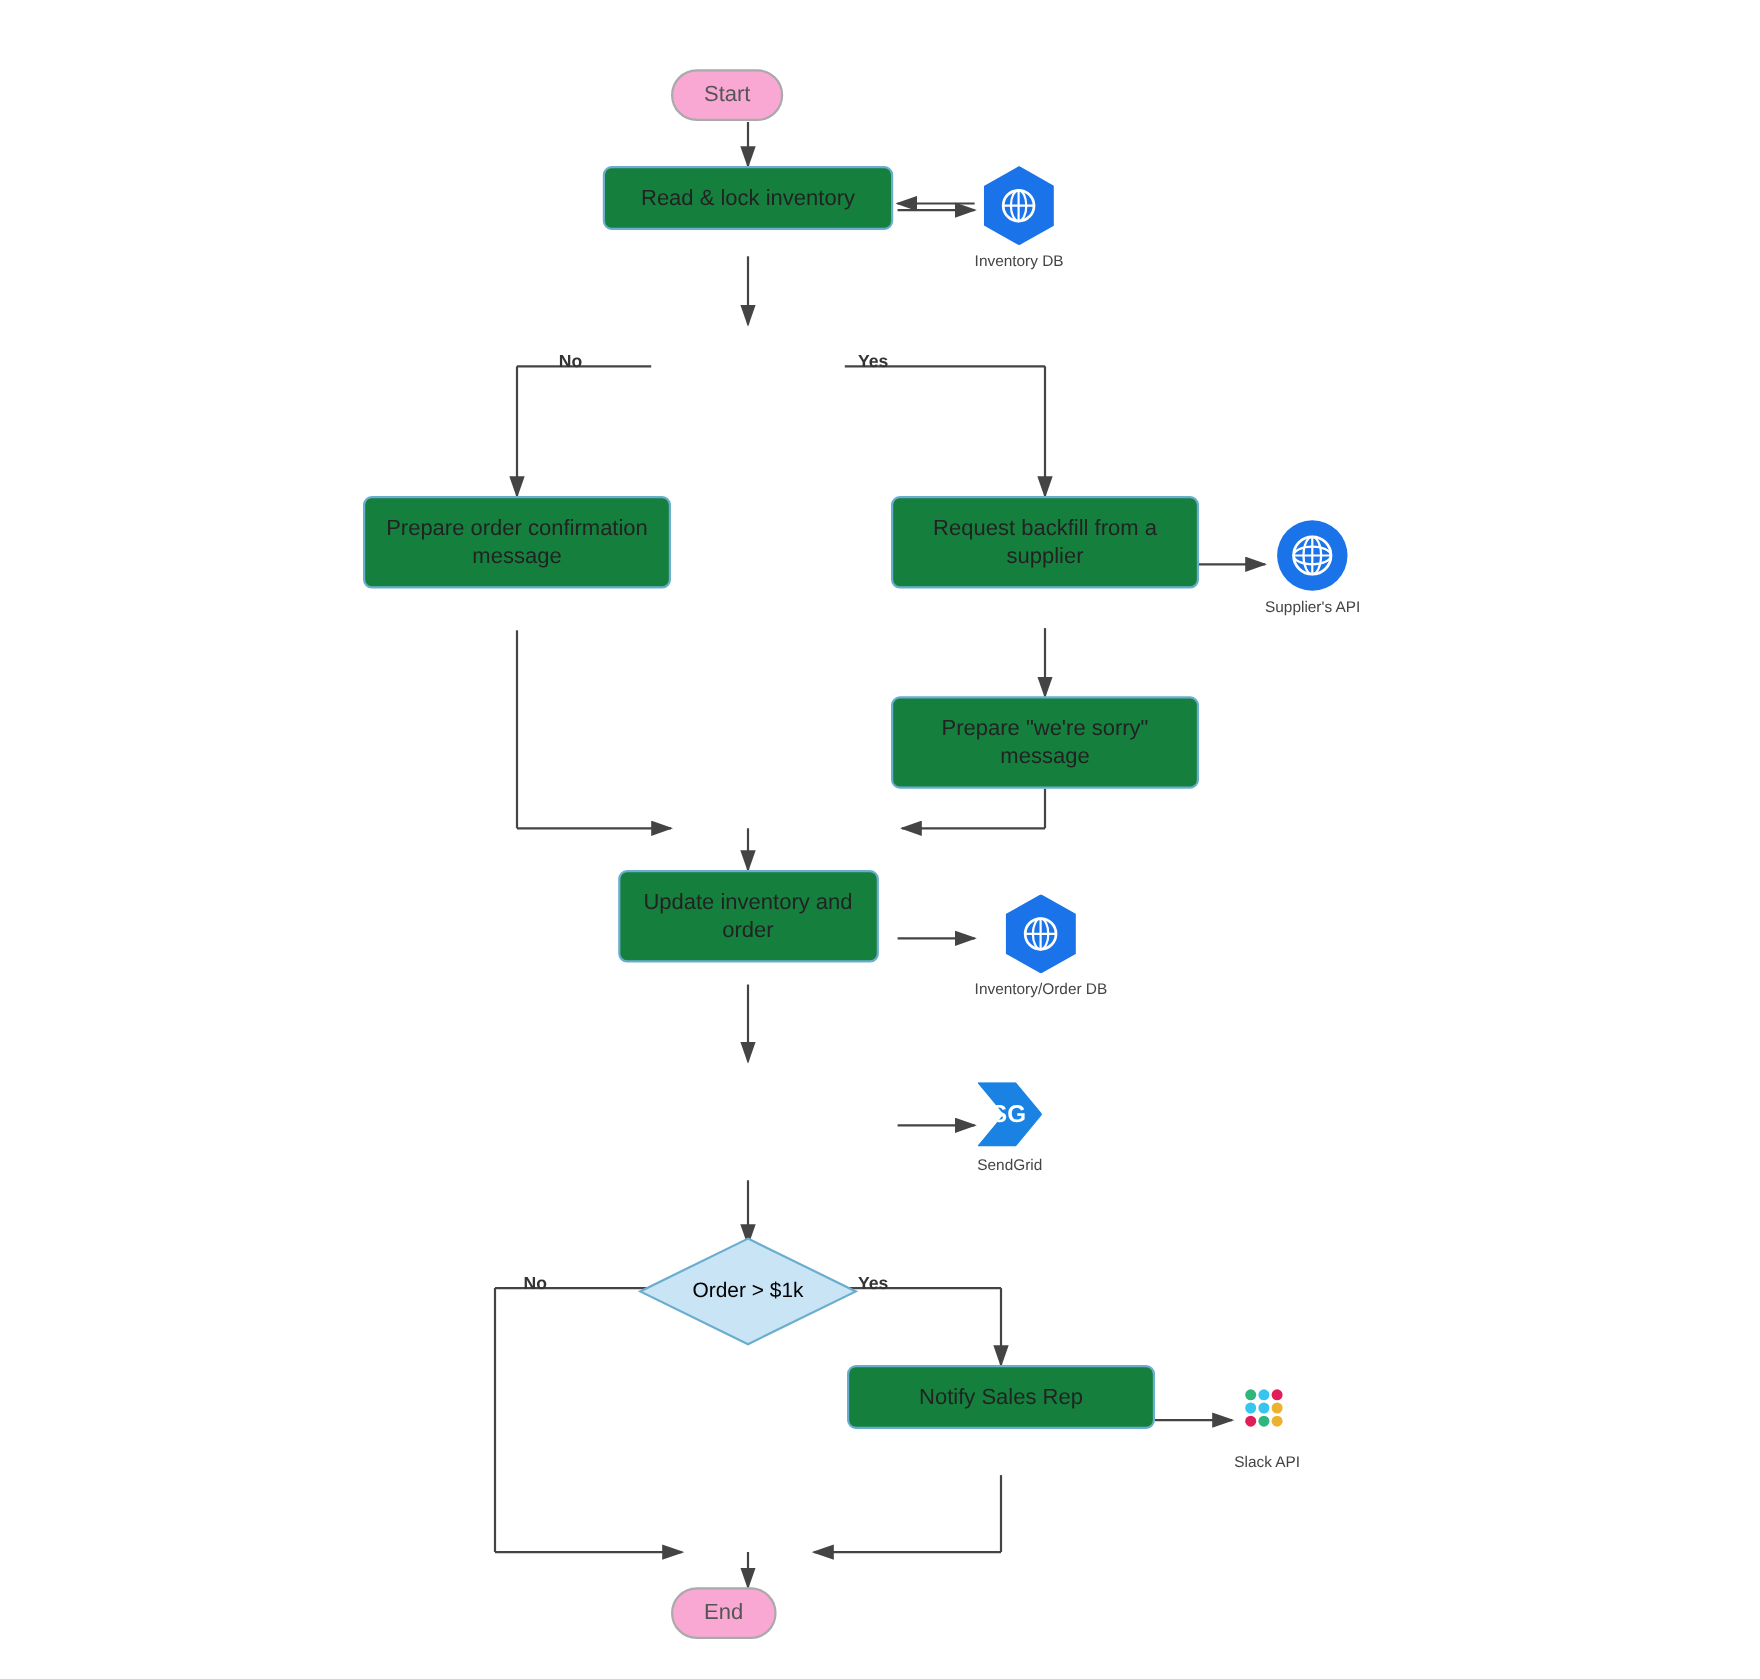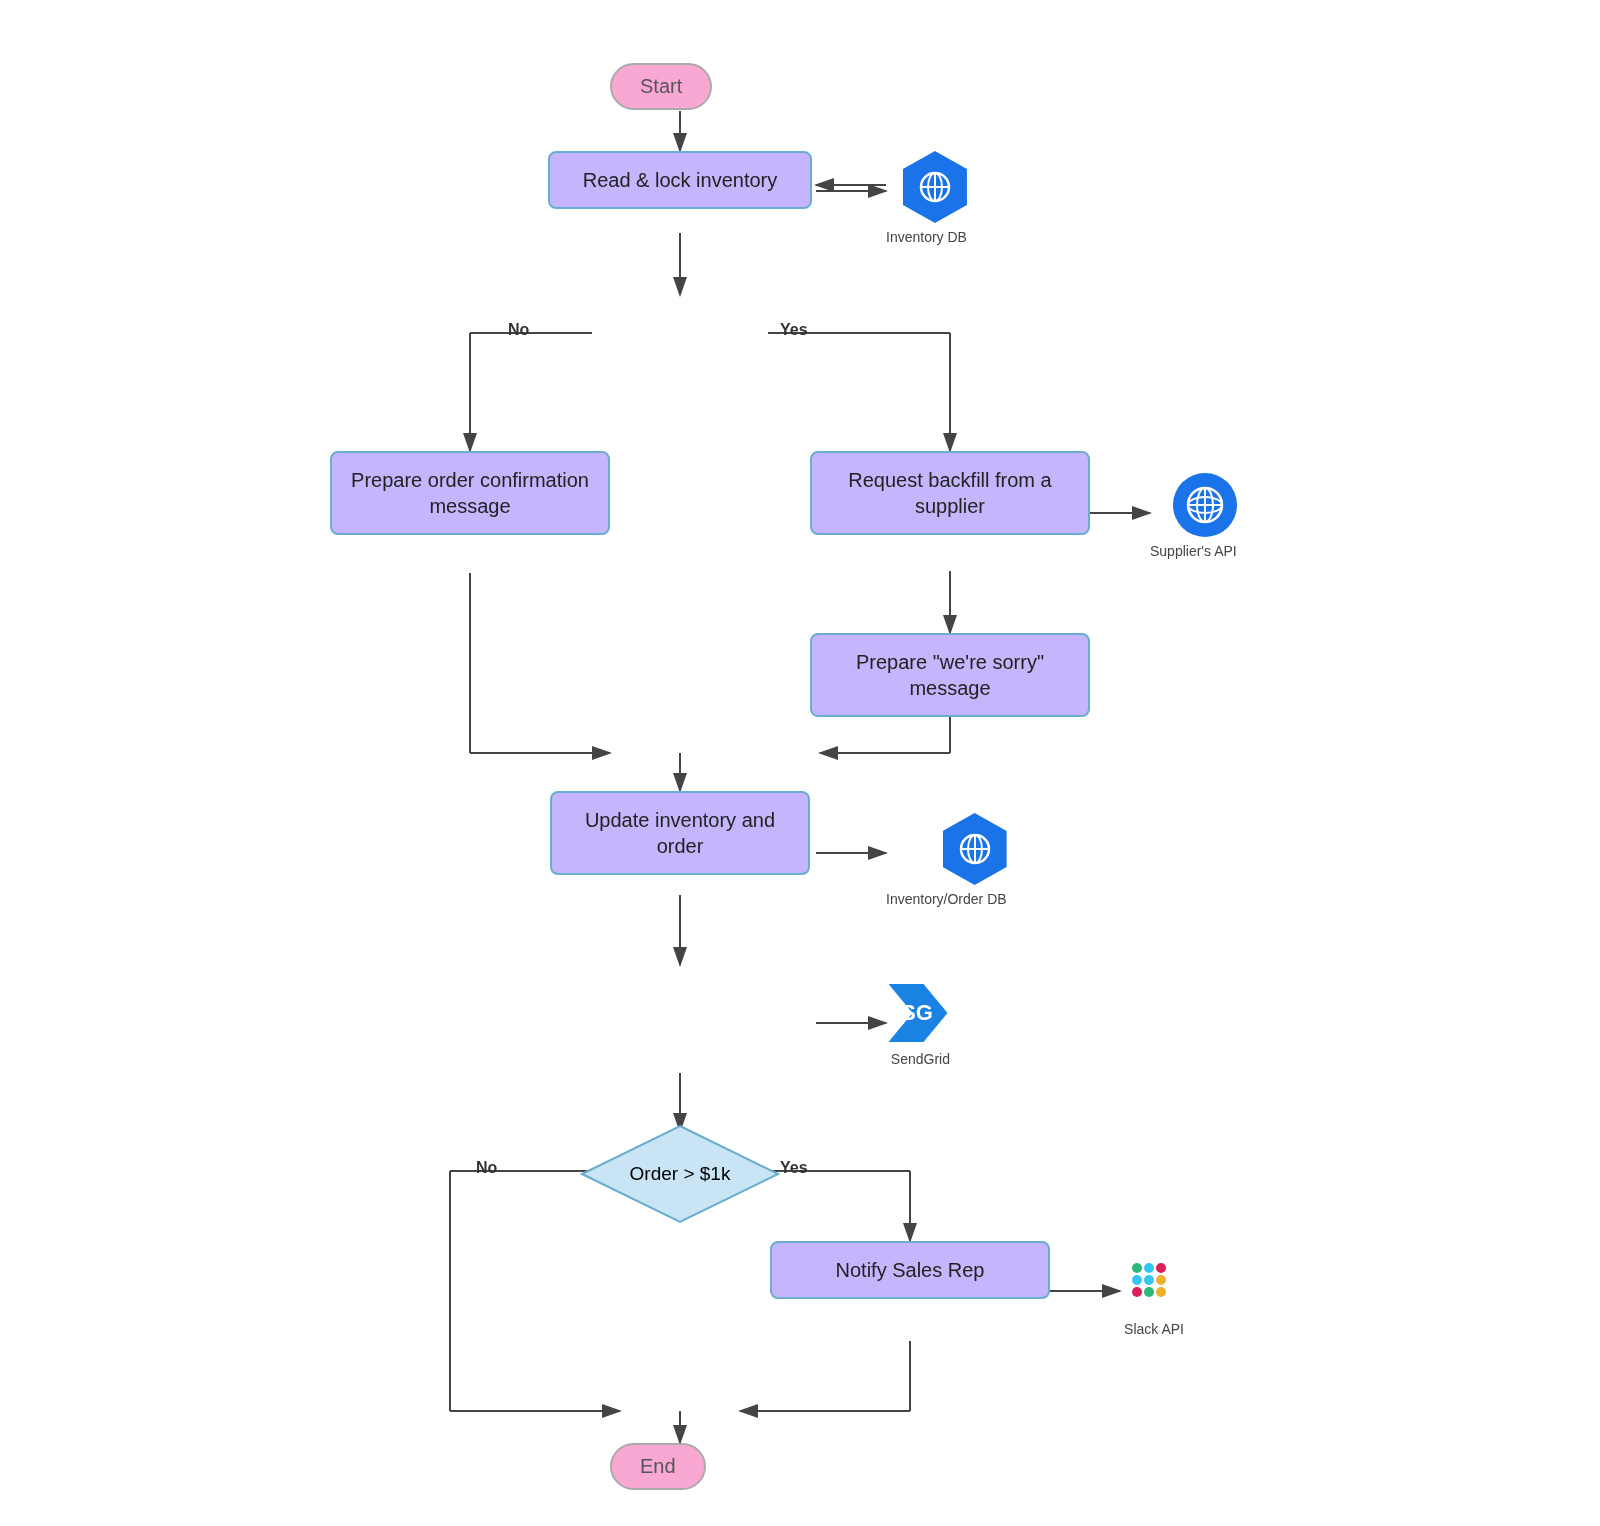--- a/index.html
+++ b/index.html
@@ -19,21 +19,21 @@
     }
     
     .node {
       position: absolute;
       display: flex;
       align-items: center;
       justify-content: center;
       text-align: center;
     }
     .rounded-rect {
-      background: #c4b5fd;
+      background: #15803d;
       border: 2px solid #6aadce;
       border-radius: 8px;
       padding: 14px 18px;
       font-size: 20px;
       color: #222;
       line-height: 1.3;
     }
     .pill {
       background: #f9a8d4;
       border: 2px solid #aaa;
@@ -48,21 +48,21 @@
       top: 0; left: 0;
       width: 100%;
       height: 100%;
       pointer-events: none;
     }
     
     .icon-badge {
       position: absolute;
       display: flex;
       flex-direction: column;
-      align-items: flex-end;
+      align-items: center;
       font-size: 14px;
       color: #444;
     }
     .icon-circle {
       width: 64px;
       height: 64px;
       border-radius: 50%;
       background: #1a73e8;
       display: flex;
       align-items: center;
@@ -208,21 +208,21 @@
     </div>
     <span>Supplier's API</span>
   </div>
 
   <div class="node" style="left:560px;top:610px;width:280px;">
     <div class="rounded-rect" style="width:280px;">Prepare "we're sorry"
 message</div>
   </div>
 
   <div class="node" style="left:298px;top:768px;width:264px;">
-    <div class="rounded-rect" style="width:260px;">Update inventory and
+    <div class="rounded-rect" style="width:237px;">Update inventory and
 order</div>
   </div>
 
   <div class="icon-badge" style="left:636px;top:790px;">
     <div class="icon-hex">
       <svg width="36" height="36" viewBox="0 0 36 36">
           <circle cx="18" cy="18" r="14" fill="none" stroke="white" stroke-width="2.5"></circle>
           <line x1="18" y1="4" x2="18" y2="32" stroke="white" stroke-width="2"></line>
           <line x1="4" y1="18" x2="32" y2="18" stroke="white" stroke-width="2"></line>
           <ellipse cx="18" cy="18" rx="7" ry="14" fill="none" stroke="white" stroke-width="2"></ellipse>

